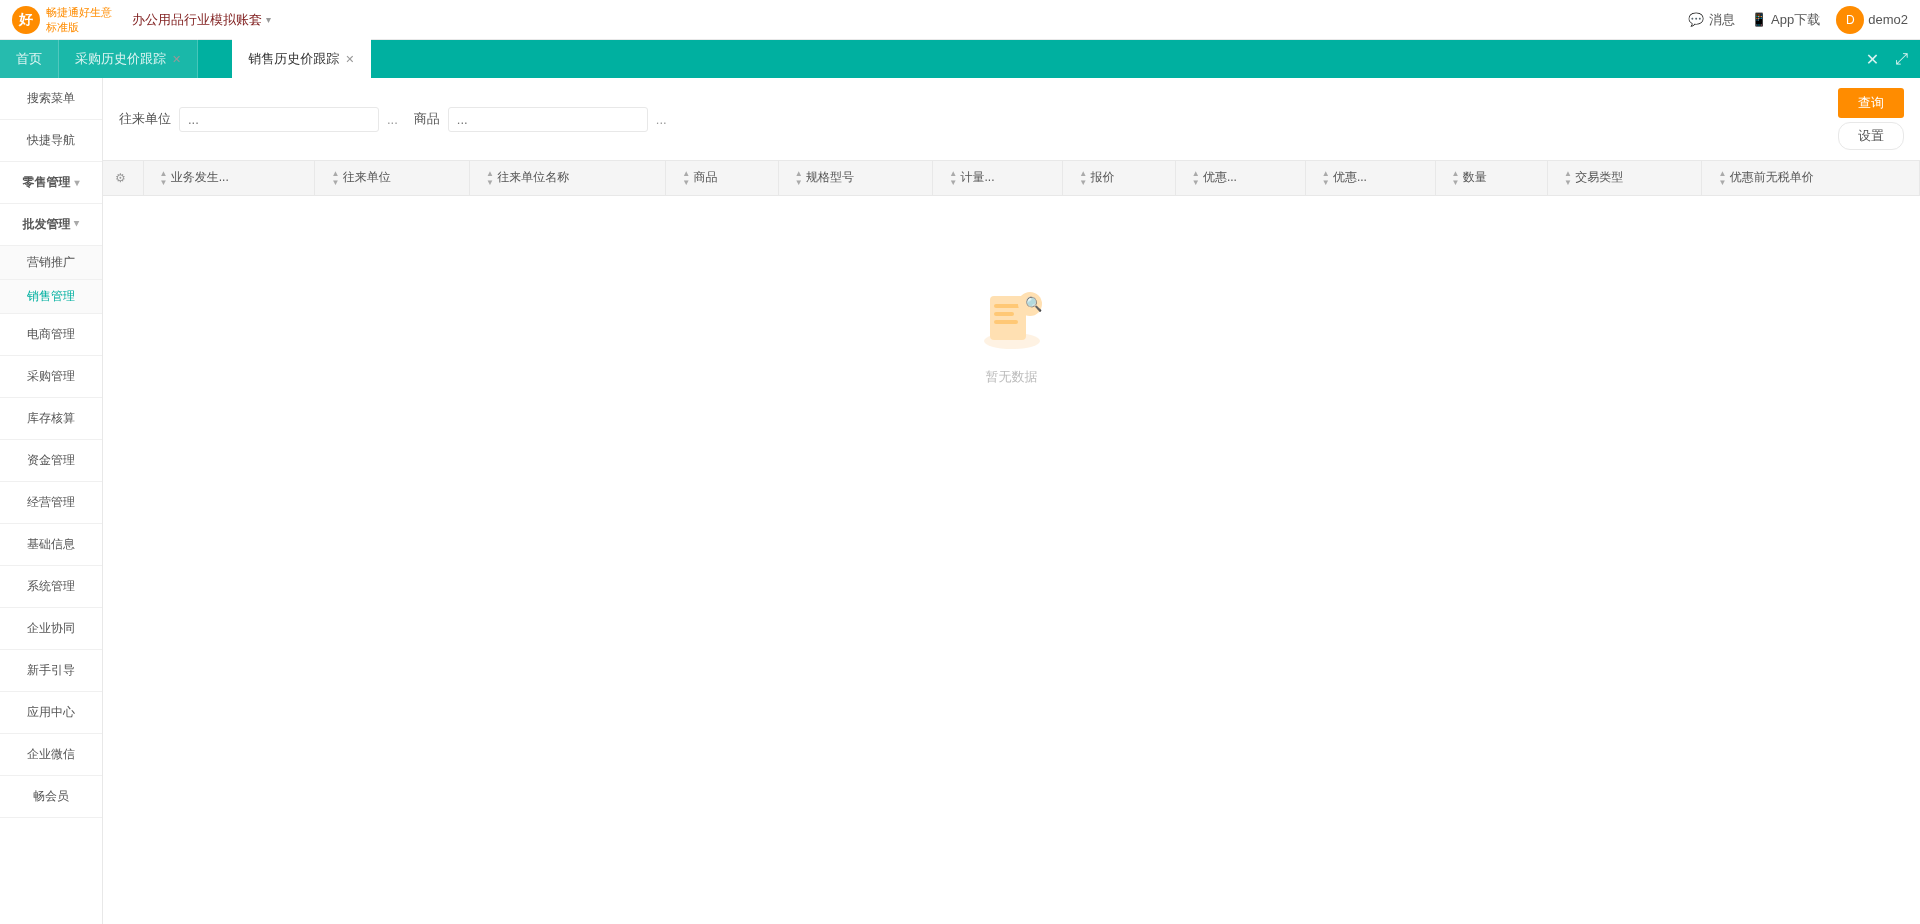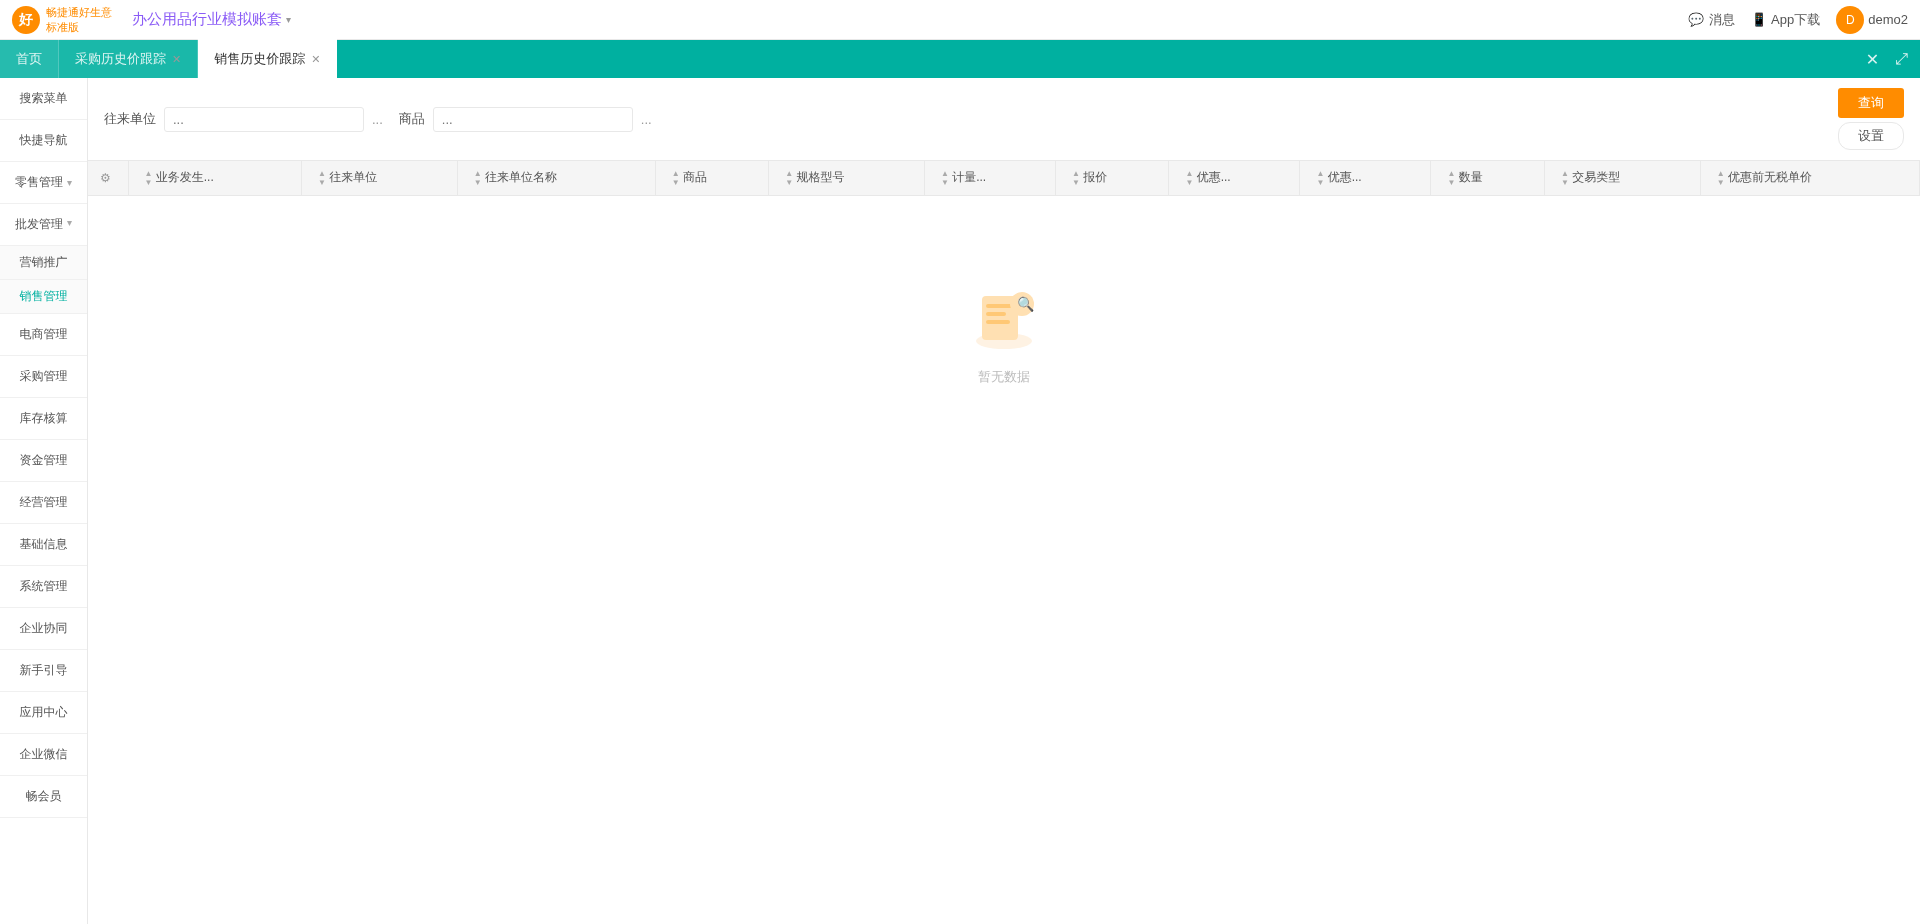--- a/index.html
+++ b/index.html
@@ -44,22 +44,22 @@
       line-height: 1.3;
       white-space: nowrap;
     }
     .app-title-area {
       display: flex;
       align-items: center;
       gap: 4px;
       margin-left: 12px;
     }
     .app-title {
-      font-size: 15px;
-      color: #8b5cf6;
+      font-size: 13px;
+      color: #7f1d1d;
     }
     .dropdown-arrow {
       font-size: 10px;
       color: #999;
     }
     .top-header-right {
       display: flex;
       align-items: center;
       gap: 16px;
     }
@@ -102,20 +102,21 @@
       font-size: 13px;
       color: rgba(255,255,255,0.85);
       border-right: 1px solid rgba(255,255,255,0.2);
     }
     .tab.home {
       background: rgba(255,255,255,0.15);
     }
     .tab.active {
       background: #fff;
       color: #333;
+      margin-left: 34px;
     }
     .tab.inactive {
       background: rgba(255,255,255,0.1);
     }
     .tab-close {
       font-size: 11px;
       color: #999;
       cursor: pointer;
       display: flex;
       align-items: center;
@@ -136,21 +137,21 @@
 
     
     .main-layout {
       display: flex;
       flex: 1;
       overflow: hidden;
     }
 
     
     .sidebar {
-      width: 88px;
+      width: 103px;
       background: #fff;
       border-right: 1px solid #e8e8e8;
       display: flex;
       flex-direction: column;
       overflow-y: auto;
       flex-shrink: 0;
     }
     .sidebar-item {
       padding: 10px 4px;
       text-align: center;
@@ -165,21 +166,21 @@
       gap: 2px;
       min-height: 42px;
     }
     .sidebar-item.has-arrow {
       flex-direction: row;
       justify-content: center;
       gap: 4px;
     }
     .sidebar-item.section-header {
       font-size: 12px;
-      font-weight: 400;
+      font-weight: 700;
       justify-content: center;
     }
     .sidebar-item .arrow { font-size: 10px; color: #aaa; }
     .sidebar-item.expanded .arrow { transform: rotate(180deg); }
 
     
     .content-area {
       flex: 1;
       overflow: auto;
       padding: 0;

